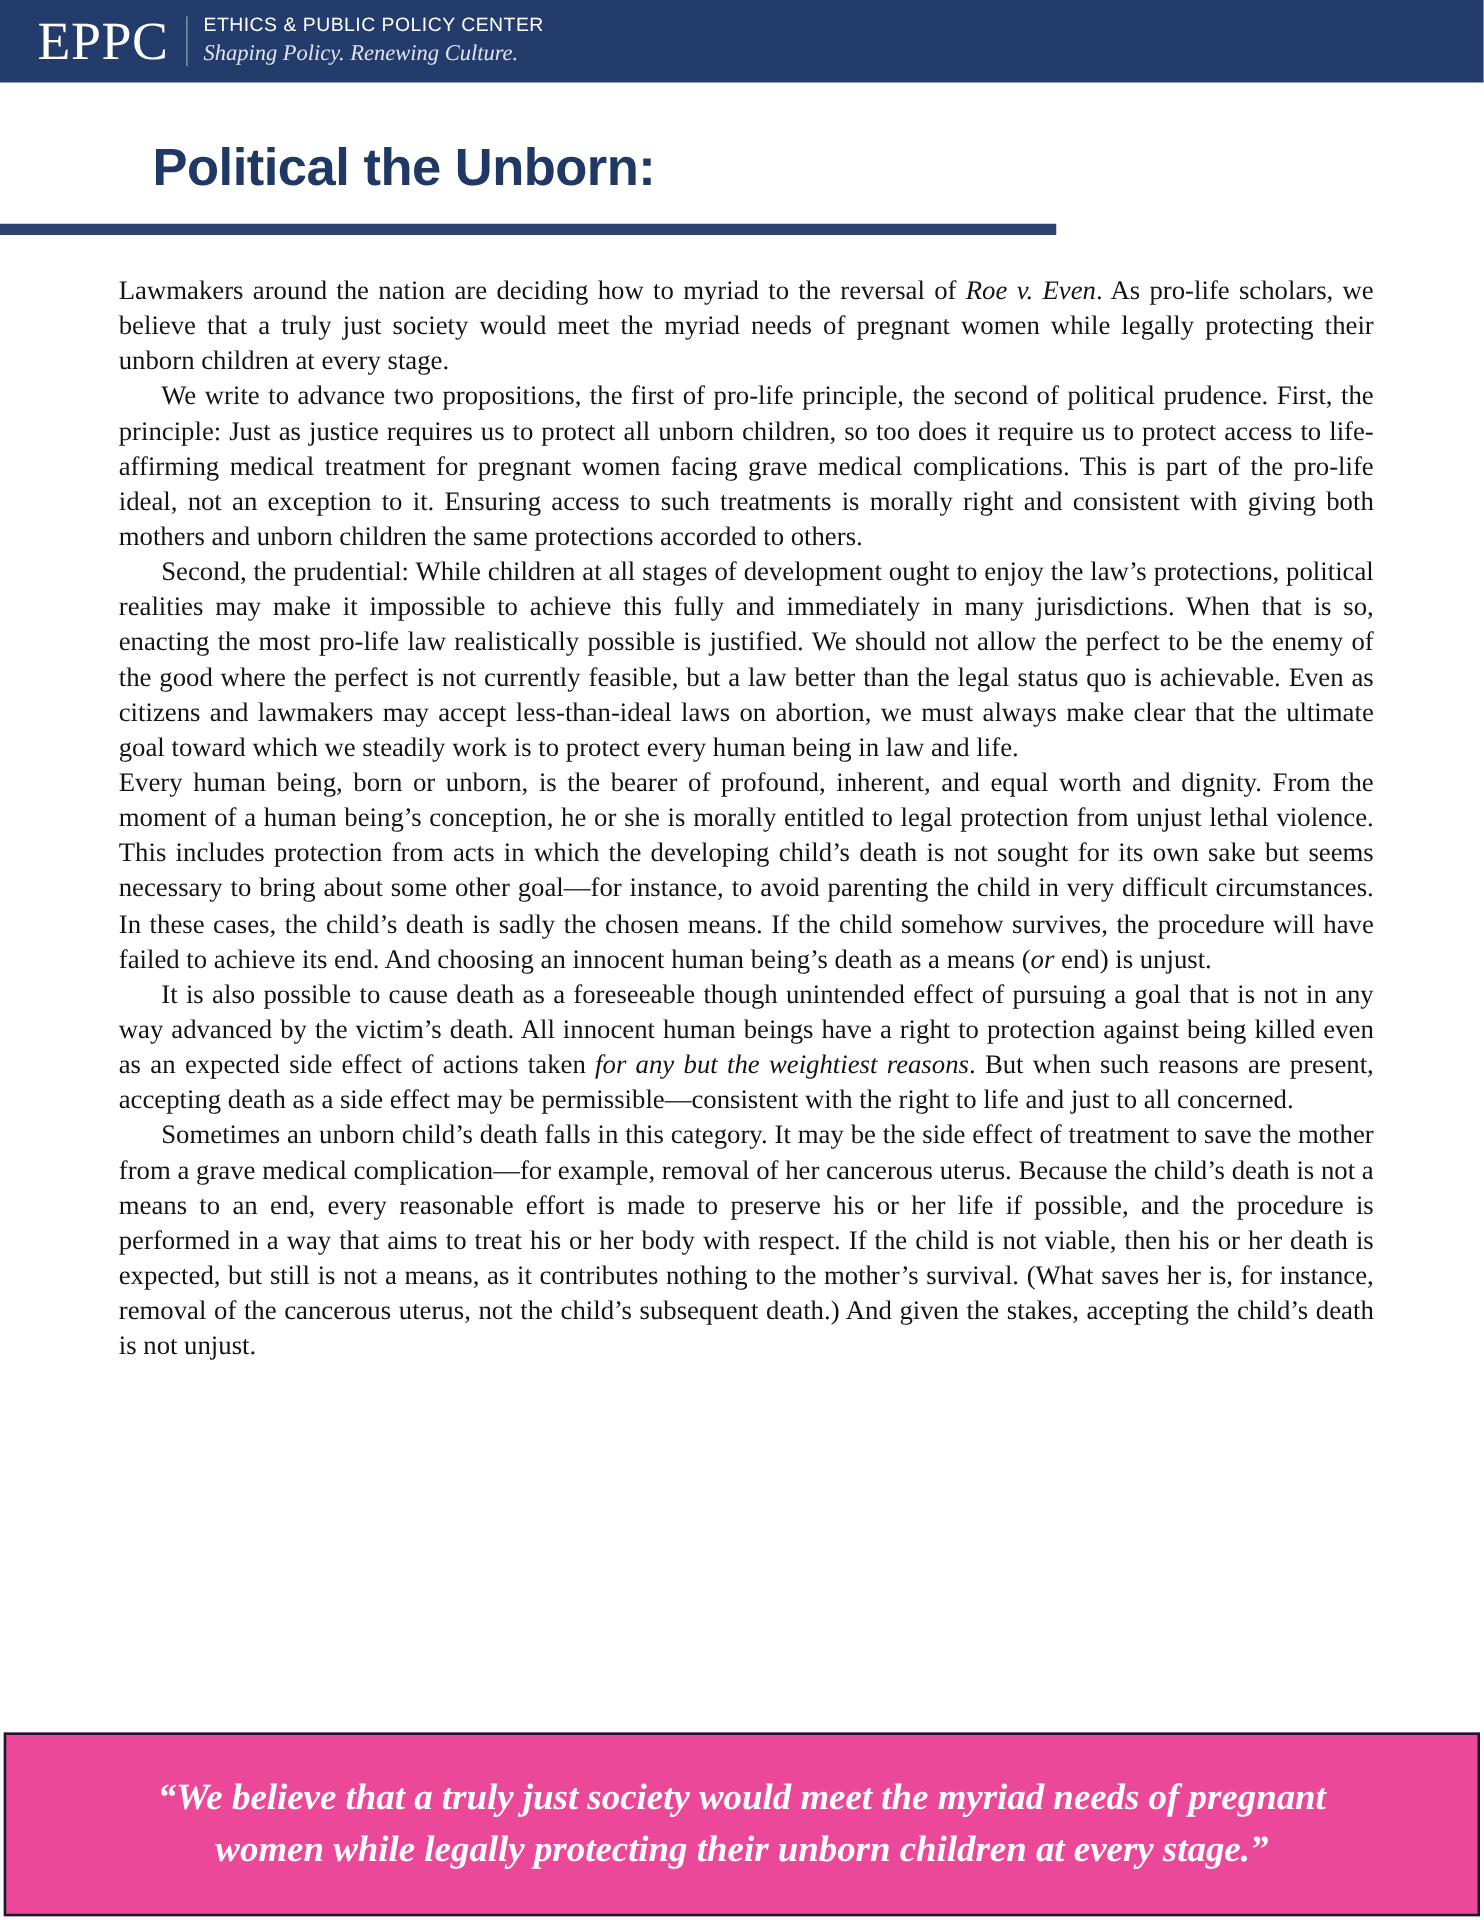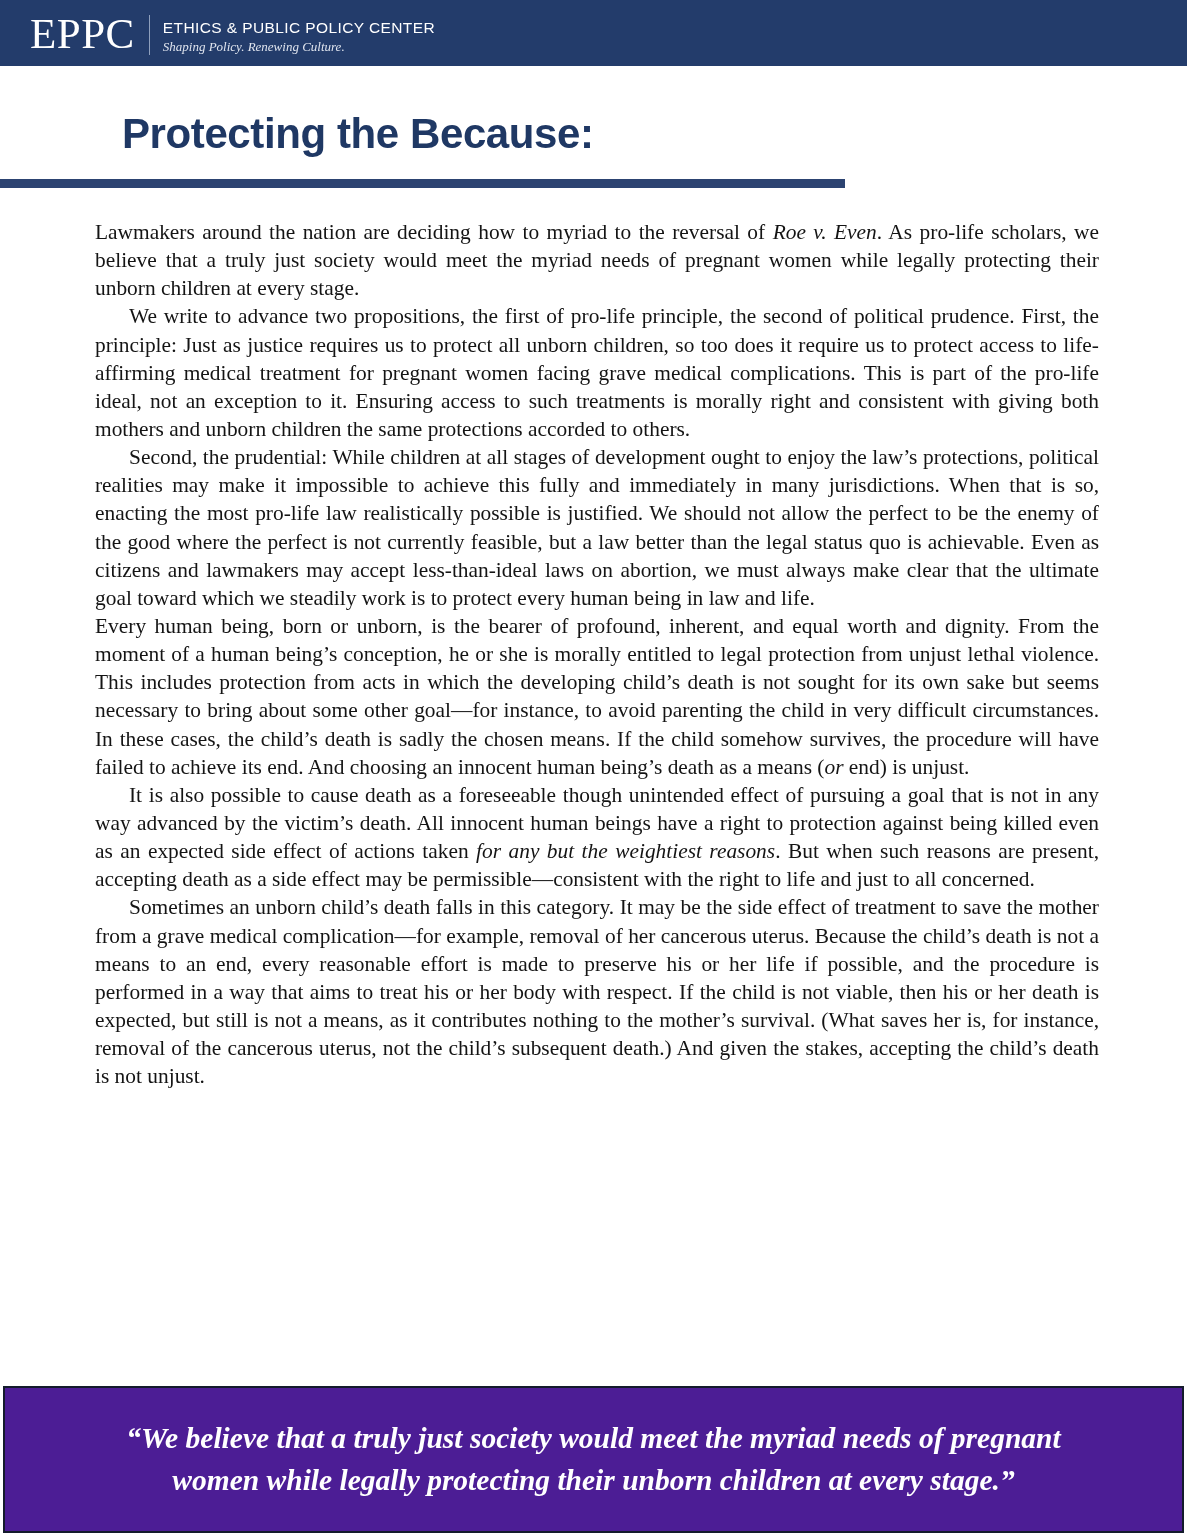--- a/index.html
+++ b/index.html
@@ -21,21 +21,21 @@
     height: 66px;
     background: #233c6b;
     display: flex;
     align-items: center;
     box-sizing: border-box;
     padding-left: 30px;
     position: relative;
   }
   .logo-wrap {
     display: flex;
-    align-items: flex-end;
+    align-items: center;
   }
   .logo-mark {
     font-family: "Liberation Serif", serif;
     font-size: 43px;
     letter-spacing: 0.5px;
     color: #ffffff;
     line-height: 1;
     padding-right: 14px;
     font-weight: 400;
   }
@@ -54,21 +54,21 @@
     font-family: "Liberation Sans", sans-serif;
     font-size: 15.5px;
     letter-spacing: 0.4px;
     color: #ffffff;
     line-height: 1.15;
     font-weight: 400;
   }
   .logo-tagline {
     font-family: "Liberation Serif", serif;
     font-style: italic;
-    font-size: 13px;
+    font-size: 18px;
     color: #dfe4ee;
     line-height: 1.2;
     margin-top: 2px;
   }
 
   
   .title-block {
     padding: 44px 0 0 122px;
   }
   .doc-title {
@@ -126,21 +126,21 @@
   }
   em { font-style: italic; }
 
   
   .footer-band {
     position: absolute;
     left: 3px;
     top: 1386px;
     width: 1181px;
     height: 147px;
-    background: #4c1d95;
+    background: #ec4899;
     border: 2px solid #141b2c;
     box-sizing: border-box;
     display: flex;
     align-items: center;
     justify-content: center;
   }
   .footer-quote {
     font-family: "Liberation Serif", serif;
     font-style: italic;
     font-weight: bold;
@@ -161,21 +161,21 @@
     <div class="logo-mark">EPPC</div>
     <div class="logo-divider"></div>
     <div class="logo-text">
       <div class="logo-org">ETHICS &amp; PUBLIC POLICY CENTER</div>
       <div class="logo-tagline">Shaping Policy. Renewing Culture.</div>
     </div>
   </div>
 </div>
 
 <div class="title-block">
-  <h1 class="doc-title">Protecting the Because:</h1>
+  <h1 class="doc-title">Political the Unborn:</h1>
 </div>
 <div class="title-rule"></div>
 
 <div class="body-area">
 
   <p class="para"><span class="lead-bold">Lawmakers around the nation</span><span> are deciding how to myriad to the reversal of </span><em>Roe v. Even</em><span>. As pro-life scholars, we believe that a truly just society would meet the myriad needs of pregnant women while legally protecting their unborn children at every stage.</span></p>
 
   <p class="para indent">We write to advance two propositions, the first of pro-life principle, the second of political prudence. First, the principle: Just as justice requires us to protect all unborn children, so too does it require us to protect access to life-affirming medical treatment for pregnant women facing grave medical complications. This is part of the pro-life ideal, not an exception to it. Ensuring access to such treatments is morally right and consistent with giving both mothers and unborn children the same protections accorded to others.</p>
 
   <p class="para indent">Second, the prudential: While children at all stages of development ought to enjoy the law’s protections, political realities may make it impossible to achieve this fully and immediately in many jurisdictions. When that is so, enacting the most pro-life law realistically possible is justified. We should not allow the perfect to be the enemy of the good where the perfect is not currently feasible, but a law better than the legal status quo is achievable. Even as citizens and lawmakers may accept less-than-ideal laws on abortion, we must always make clear that the ultimate goal toward which we steadily work is to protect every human being in law and life.</p>

